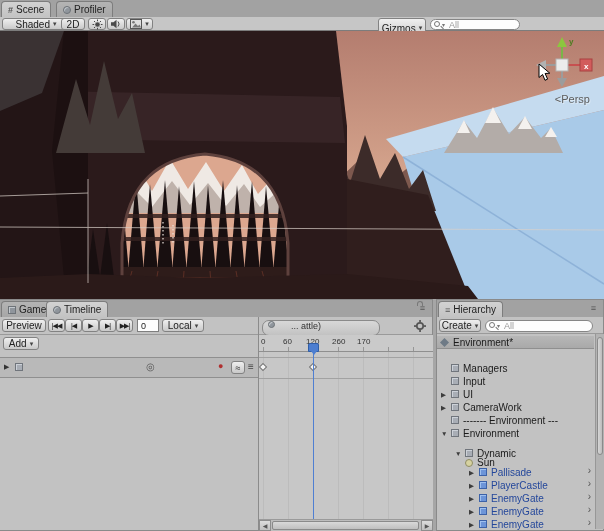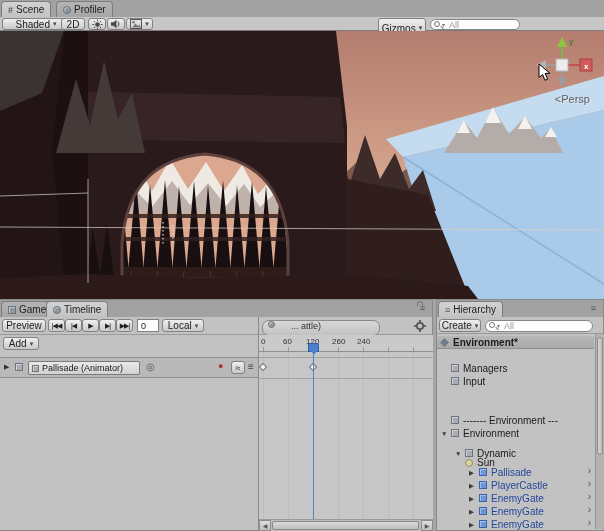--- a/index.html
+++ b/index.html
@@ -76,21 +76,21 @@
       border:1px solid #8a8a8a;border-radius:7px;display:flex;align-items:flex-start;gap:16px;padding:0 5px;font-size:9px;color:#333;overflow:hidden;white-space:nowrap}
 
   
   .hrow{position:absolute;left:0;width:157px;height:13px;font-size:10px}
   .hrow .lbl{position:absolute;top:0.5px;white-space:nowrap}
   .hrow .exp{position:absolute;top:2.5px;font-size:6.5px;color:#3d3d3d}
   .hrow .cube{position:absolute;top:2px}
   .hrow.prefab .lbl{color:#24479b}
   .parrow{position:absolute;right:3px;top:-1px;font-size:10px;color:#555}
   #scene-row-bg{background:linear-gradient(#b7b7b7,#a9a9a9);border-bottom:1px solid #8f8f8f}
-  #scene-row-bg .lbl{font-weight:bold}
+  #scene-row-bg .lbl{font-weight:normal}
   .scnic{position:absolute;left:3px;top:2px;width:9px;height:9px;background:#6e7a86;clip-path:polygon(50% 0,100% 50%,50% 100%,0 50%)}
   .sunic{position:absolute;left:28px;top:2.5px;width:8px;height:8px;border-radius:50%;background:#d6d2a0;border:1px solid #8f8c65}
   #h-vscroll{position:absolute;left:158px;top:34px;width:9px;bottom:1px;background:#b3b3b3;border-left:1px solid #979797}
   #h-vthumb{position:absolute;left:1px;top:3px;width:6px;height:118px;background:linear-gradient(90deg,#d6d6d6,#bcbcbc);border:1px solid #8a8a8a;border-radius:3px}
 </style>
 </head>
 <body>
 
 <div id="root">
 
@@ -312,34 +312,30 @@
       <div class="btn minibtn" style="right:3px;top:2px;width:13px;height:13px">
         <span>+</span>
       </div>
     </div>
 
     <div id="tl-ruler">
       <span class="tick" style="left:2px">0</span>
       <span class="tick" style="left:24px">60</span>
       <span class="tick" style="left:47px">120</span>
       <span class="tick" style="left:73px">260</span>
-      <span class="tick" style="left:98px">240</span>
+      <span class="tick" style="left:98px">170</span>
     </div>
 
     <div id="tl-grid"></div>
     <div class="gridline-h" style="top:57px"></div>
     <div class="gridline-h" style="top:78px"></div>
 
     <div id="track-header">
       <span class="abs" style="left:4px;top:5px;font-size:7px;color:#333">▶</span>
       <span class="cube abs" style="left:15px;top:5px"></span>
-      <div class="objfield">
-        <span class="cube tiny"></span>
-        <span>Pallisade (Animator)</span>
-      </div>
       <span class="abs" style="left:146px;top:3px;font-size:10px;color:#555">◎</span>
       <span class="abs" style="left:218px;top:3px;font-size:9px;color:#b03030">●</span>
       <div class="btn" style="left:231px;top:3px;width:14px;height:13px;font-size:9px">
         <span>≈</span>
       </div>
       <span class="abs" style="left:248px;top:3px;font-size:10px;color:#444">≡</span>
     </div>
 
     <div class="keydiamond" style="left:260px;top:64px"></div>
     <div class="keydiamond" style="left:310px;top:64px"></div>
@@ -386,20 +382,30 @@
       <span class="lbl" style="left:16px">Environment*</span>
     </div>
     <div class="hrow" style="top:75px">
       <span class="cube" style="left:14px"></span>
       <span class="lbl" style="left:26px">Input</span>
     </div>
     <div class="hrow" style="top:62px">
       <span class="cube" style="left:14px"></span>
       <span class="lbl" style="left:26px">Managers</span>
     </div>
+    <div class="hrow" style="top:88px">
+      <span class="exp" style="left:4px">▶</span>
+      <span class="cube" style="left:14px"></span>
+      <span class="lbl" style="left:26px">UI</span>
+    </div>
+    <div class="hrow" style="top:101px">
+      <span class="exp" style="left:4px">▶</span>
+      <span class="cube" style="left:14px"></span>
+      <span class="lbl" style="left:26px">CameraWork</span>
+    </div>
     <div class="hrow" style="top:127px">
       <span class="exp" style="left:4px">▼</span>
       <span class="cube" style="left:14px"></span>
       <span class="lbl" style="left:26px">Environment</span>
     </div>
     <div class="hrow" style="top:114px">
       <span class="cube" style="left:14px"></span>
       <span class="lbl" style="left:26px">------- Environment ---</span>
     </div>
     <div class="hrow" style="top:156px">

